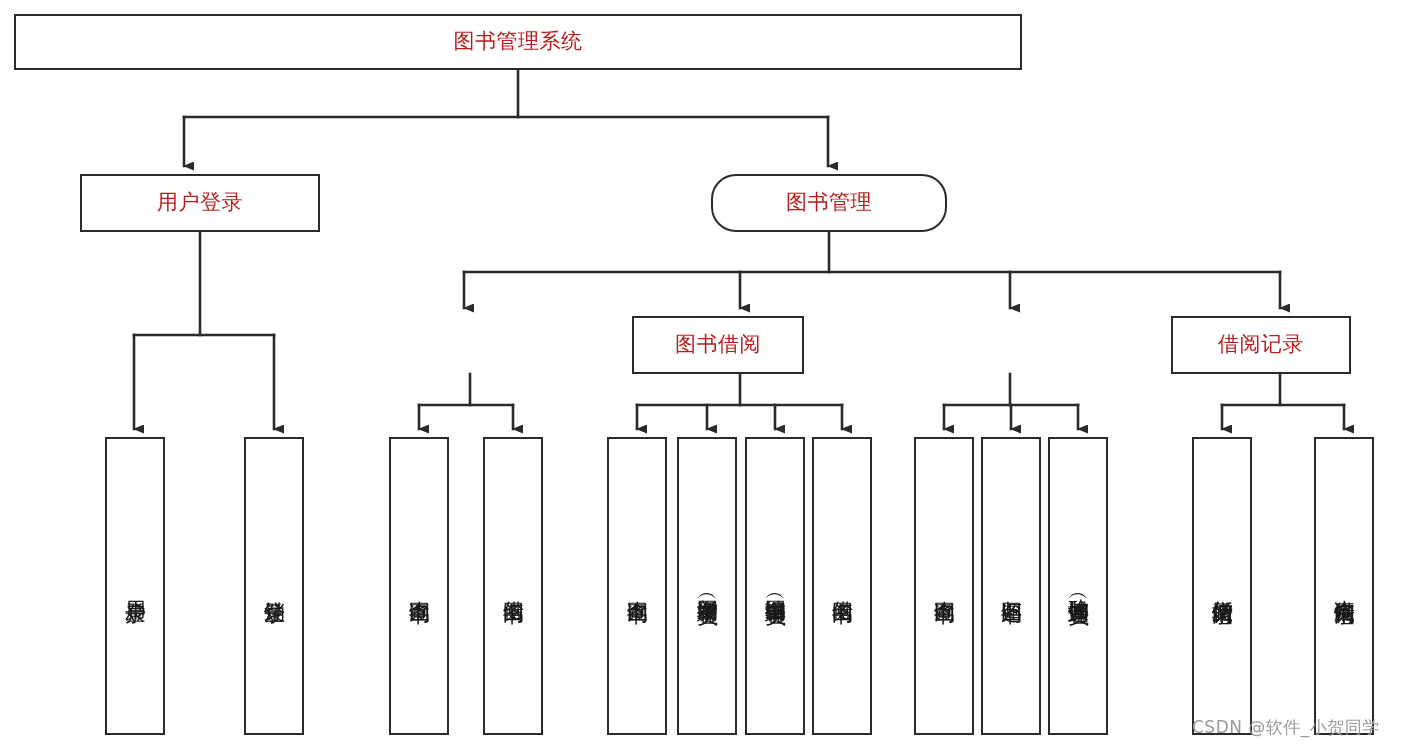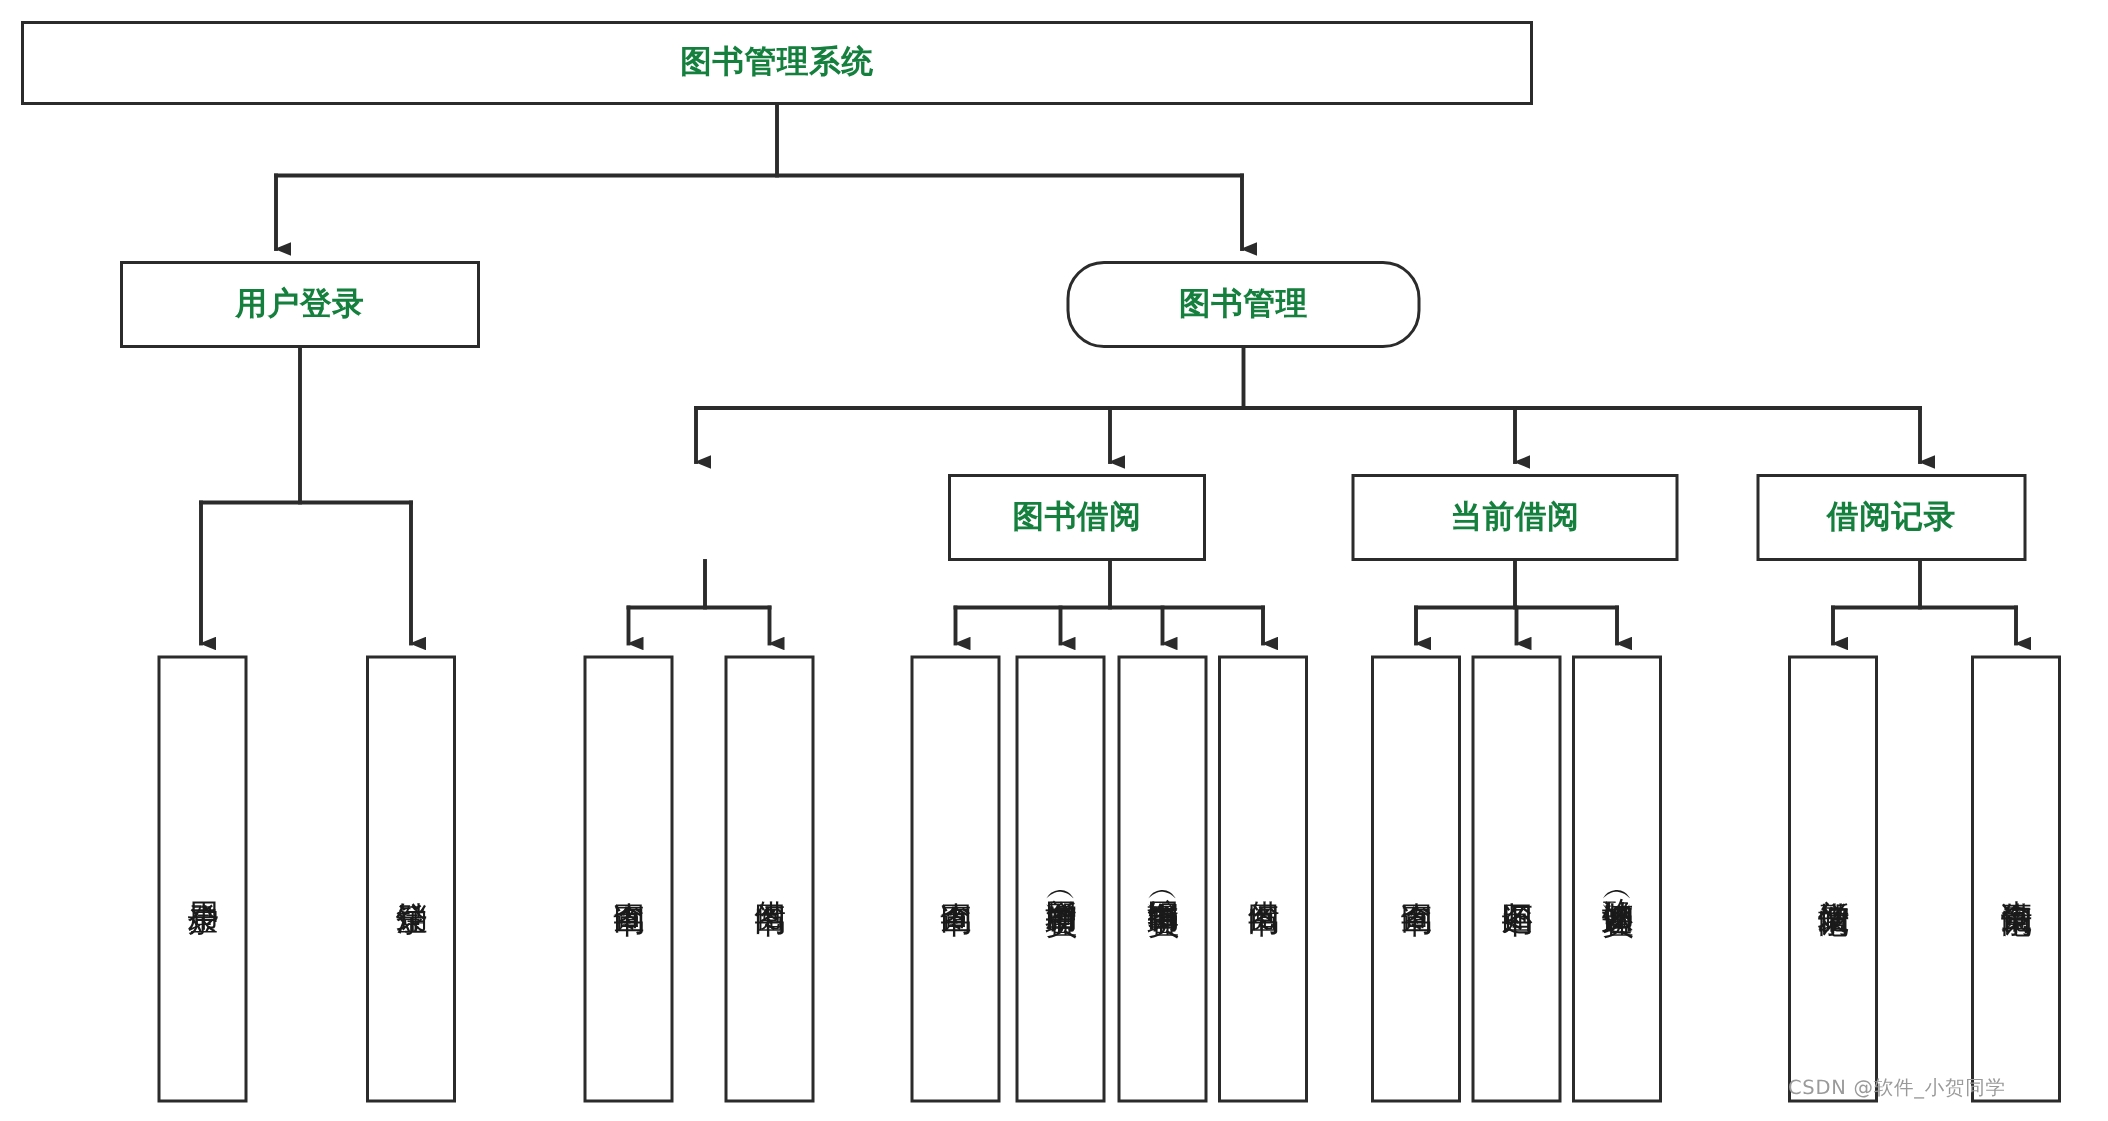--- a/index.html
+++ b/index.html
@@ -29,39 +29,38 @@
     box-sizing: border-box;
     background: #ffffff;
     border: 2px solid #2b2b2b;
     display: flex;
     align-items: center;
     justify-content: center;
     overflow: hidden;
   }
   .node-label-h {
     font-size: 21px;
-    color: #15803d;
+    color: #b91c1c;
     line-height: 1.2;
     white-space: nowrap;
     letter-spacing: 0.5px;
-    font-weight: bold;
   }
   .node-label-v {
     font-size: 21px;
     color: #1a1a1a;
     writing-mode: vertical-rl;
     text-orientation: upright;
     line-height: 1.28;
     letter-spacing: 1px;
     white-space: nowrap;
     text-align: center;
   }
   .watermark {
     position: absolute;
-    font-size: 13px;
+    font-size: 17px;
     color: #9a9a9a;
     white-space: nowrap;
     letter-spacing: 0.5px;
     pointer-events: none;
   }
 </style>
 </head>
 <body>
 
 <div id="canvas-wrap">
@@ -123,23 +122,20 @@
   <div class="node-box" style="left:80px; top:174px; width:240px; height:58px;">
     <span class="node-label-h">用户登录</span>
   </div>
   <div class="node-box" style="left:711px; top:174px; width:236px; height:58px;border-radius:25px;">
     <span class="node-label-h">图书管理</span>
   </div>
 
   <div class="node-box" style="left:632px; top:316px; width:172px; height:58px;">
     <span class="node-label-h">图书借阅</span>
   </div>
-  <div class="node-box" style="left:901px; top:316px; width:218px; height:58px;">
-    <span class="node-label-h">当前借阅</span>
-  </div>
   <div class="node-box" style="left:1171px; top:316px; width:180px; height:58px;">
     <span class="node-label-h">借阅记录</span>
   </div>
 
   <div class="node-box" style="left:105px; top:437px; width:60px; height:298px;">
     <span class="node-label-v">用户登录</span>
   </div>
   <div class="node-box" style="left:244px; top:437px; width:60px; height:298px;">
     <span class="node-label-v">注销登录</span>
   </div>

